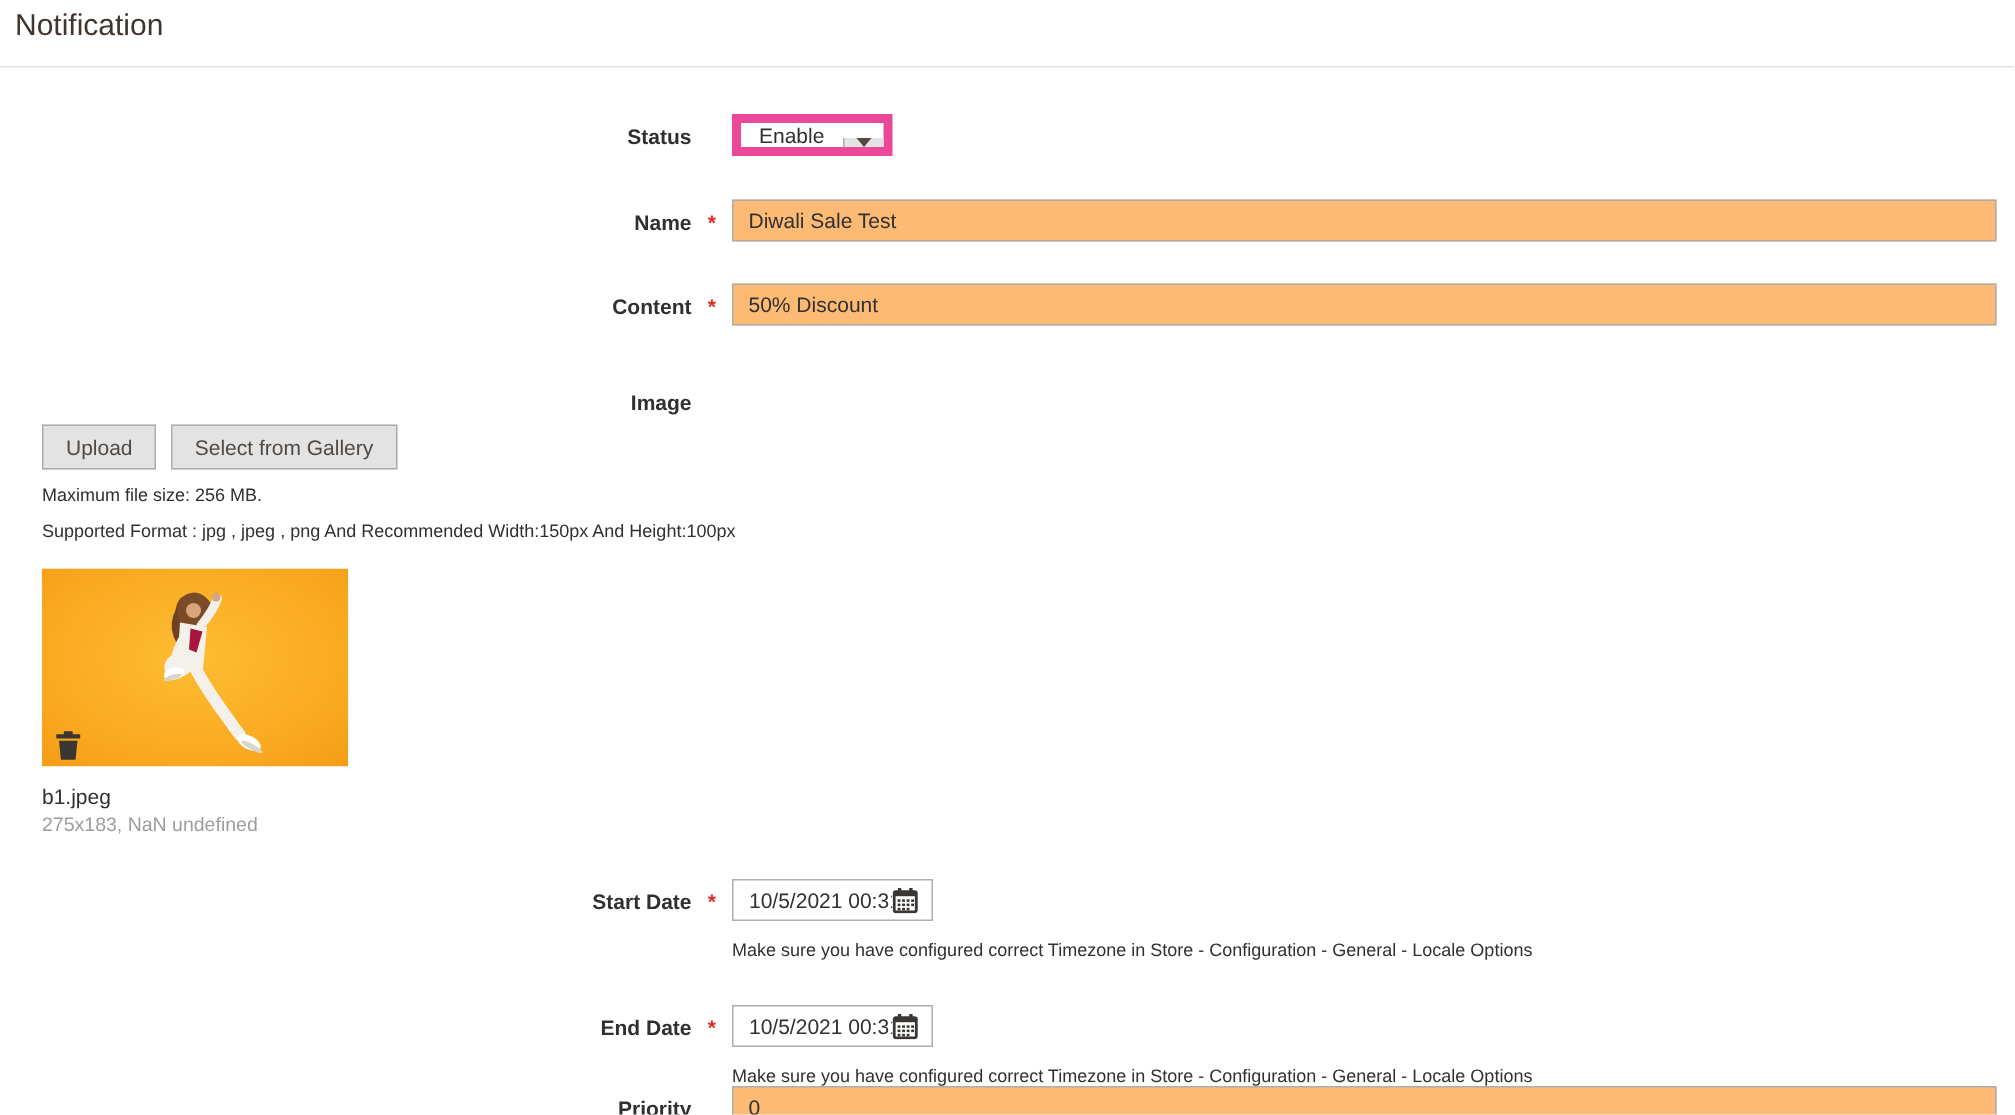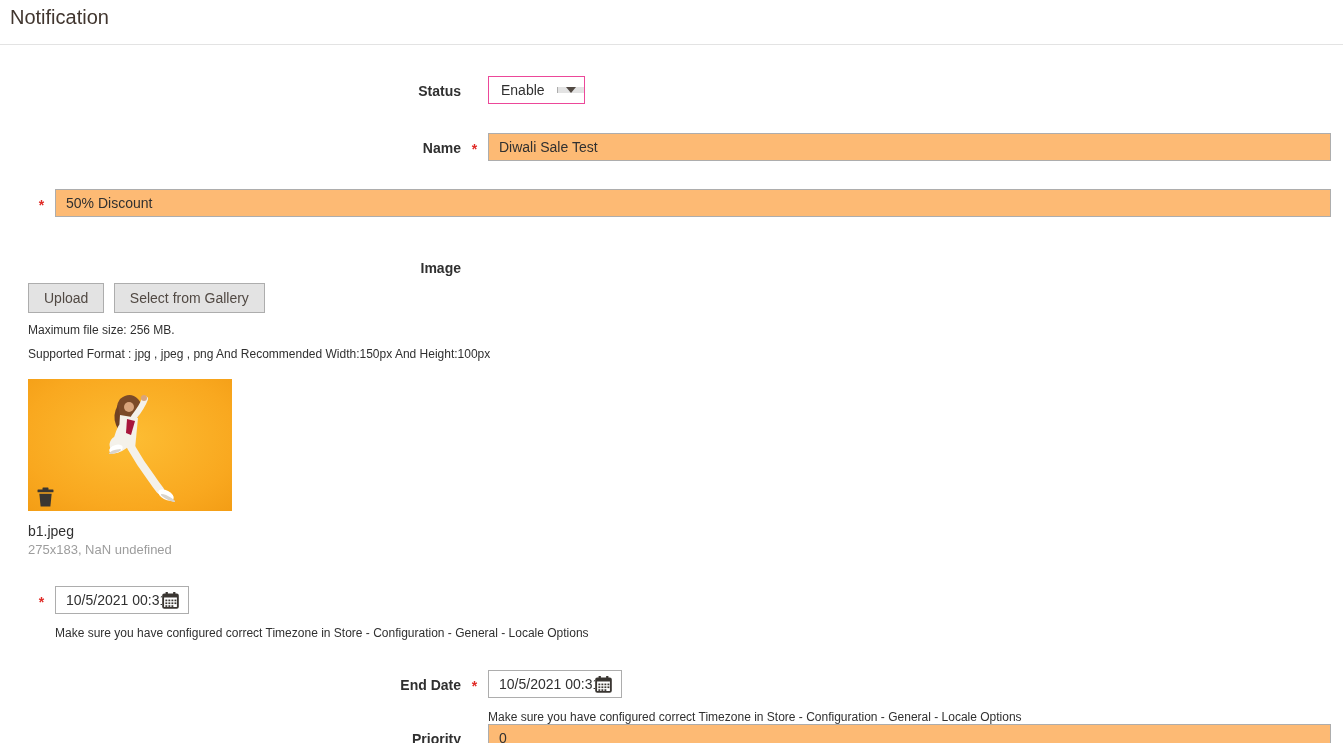--- a/index.html
+++ b/index.html
@@ -25,22 +25,22 @@
   .control-cell { flex:1; margin-right:12px; min-width:0; }
 
   .text-input {
     width:100%; height:28px; border:1px solid #adadad; background:#fdba74;
     font-family:"Liberation Sans", sans-serif; font-size:14px; color:#303030;
     padding:0 10px; outline:none;
   }
 
   
   .select-box {
-    display:inline-flex; height:28px; border:1px solid #ec4899; background:#fff;
-    cursor:pointer; align-items:center;
+    display:inline-flex; height:28px; border:6px solid #ec4899; background:#fff;
+    cursor:pointer; align-items:flex-end;
   }
   .select-value {
     padding:0 12px; font-size:14px; color:#303030; display:flex; align-items:center;
   }
   .select-arrow-box {
     width:27px; background:#e3e3e3; border-left:1px solid #adadad;
     display:flex; align-items:center; justify-content:center;
   }
   .tri {
     width:0; height:0; border-left:5px solid transparent;
@@ -115,20 +115,21 @@
 
     <div class="field-row mt-name">
       <div class="label-cell">Name</div>
       <div class="req-cell"><span class="req">*</span></div>
       <div class="control-cell">
         <input type="text" class="text-input" value="Diwali Sale Test" style="">
       </div>
     </div>
 
     <div class="field-row mt-content">
+      <div class="label-cell">Content</div>
       <div class="req-cell"><span class="req">*</span></div>
       <div class="control-cell">
         <input type="text" class="text-input" value="50% Discount" style="">
       </div>
     </div>
 
     <div class="field-row mt-image">
       <div class="label-cell">Image</div>
       <div class="req-cell"></div>
       <div class="control-cell">
@@ -180,20 +181,21 @@
             </svg>
           </button>
         </div>
 
         <div class="file-name">b1.jpeg</div>
         <div class="file-dims">275x183, NaN undefined</div>
       </div>
     </div>
 
     <div class="field-row mt-start">
+      <div class="label-cell">Start Date</div>
       <div class="req-cell"><span class="req">*</span></div>
       <div class="control-cell">
         <div class="date-field">
           <input type="text" class="date-input" value="10/5/2021 00:31" style="">
           <button class="cal-btn">
             <svg width="17" height="17" viewBox="0 0 18 18" aria-hidden="true">
               <rect x="1.2" y="2.6" width="15.6" height="14.2" rx="1.2" fill="#ffffff" stroke="#3a3632" stroke-width="2"></rect>
               <rect x="1.2" y="2.6" width="15.6" height="3.2" fill="#3a3632"></rect>
               <rect x="3.8" y="0" width="2.4" height="3.4" fill="#3a3632"></rect>
               <rect x="11.8" y="0" width="2.4" height="3.4" fill="#3a3632"></rect>

